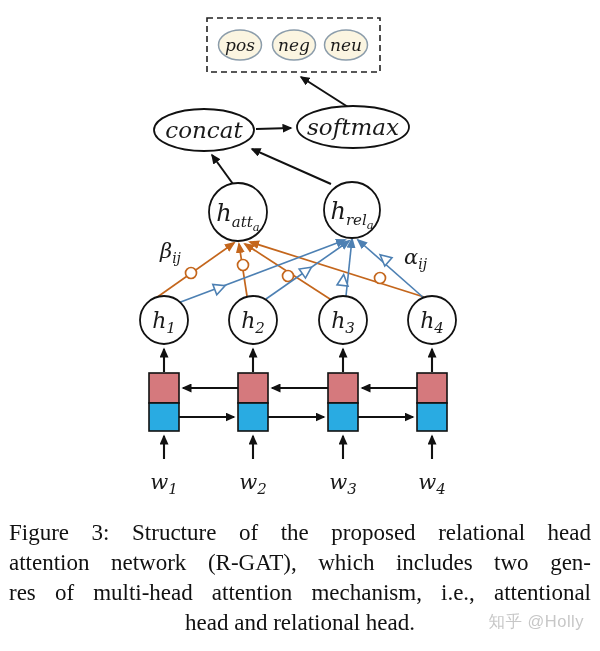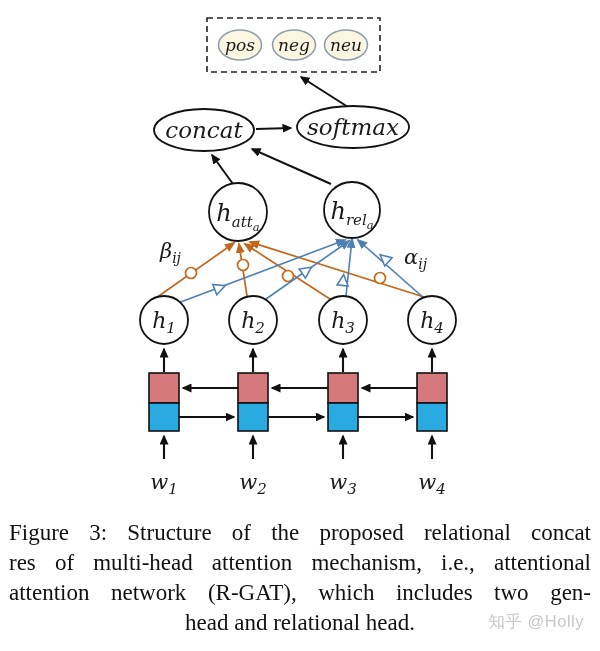--- a/index.html
+++ b/index.html
@@ -154,21 +154,21 @@
 
     <g>
       <text class="mt" x="164" y="489" text-anchor="middle"><tspan font-size="21">w</tspan><tspan font-size="15" dy="5">1</tspan></text>
       <text class="mt" x="253" y="489" text-anchor="middle"><tspan font-size="21">w</tspan><tspan font-size="15" dy="5">2</tspan></text>
       <text class="mt" x="343" y="489" text-anchor="middle"><tspan font-size="21">w</tspan><tspan font-size="15" dy="5">3</tspan></text>
       <text class="mt" x="432" y="489" text-anchor="middle"><tspan font-size="21">w</tspan><tspan font-size="15" dy="5">4</tspan></text>
     </g>
   </svg>
 
   <div class="cap">
-    <div class="cap-line">Figure 3:  Structure of the proposed relational concat</div>
+    <div class="cap-line">Figure 3:  Structure of the proposed relational head</div>
+    <div class="cap-line">attention network (R-GAT), which includes two gen-</div>
     <div class="cap-line">res of multi-head attention mechanism, i.e., attentional</div>
-    <div class="cap-line">attention network (R-GAT), which includes two gen-</div>
     <div class="cap-line last">head and relational head.</div>
   </div>
 
   <div class="watermark" style="color: rgb(199, 199, 199);">知乎 @Holly</div>
 
 </div>
 
 </body></html>

